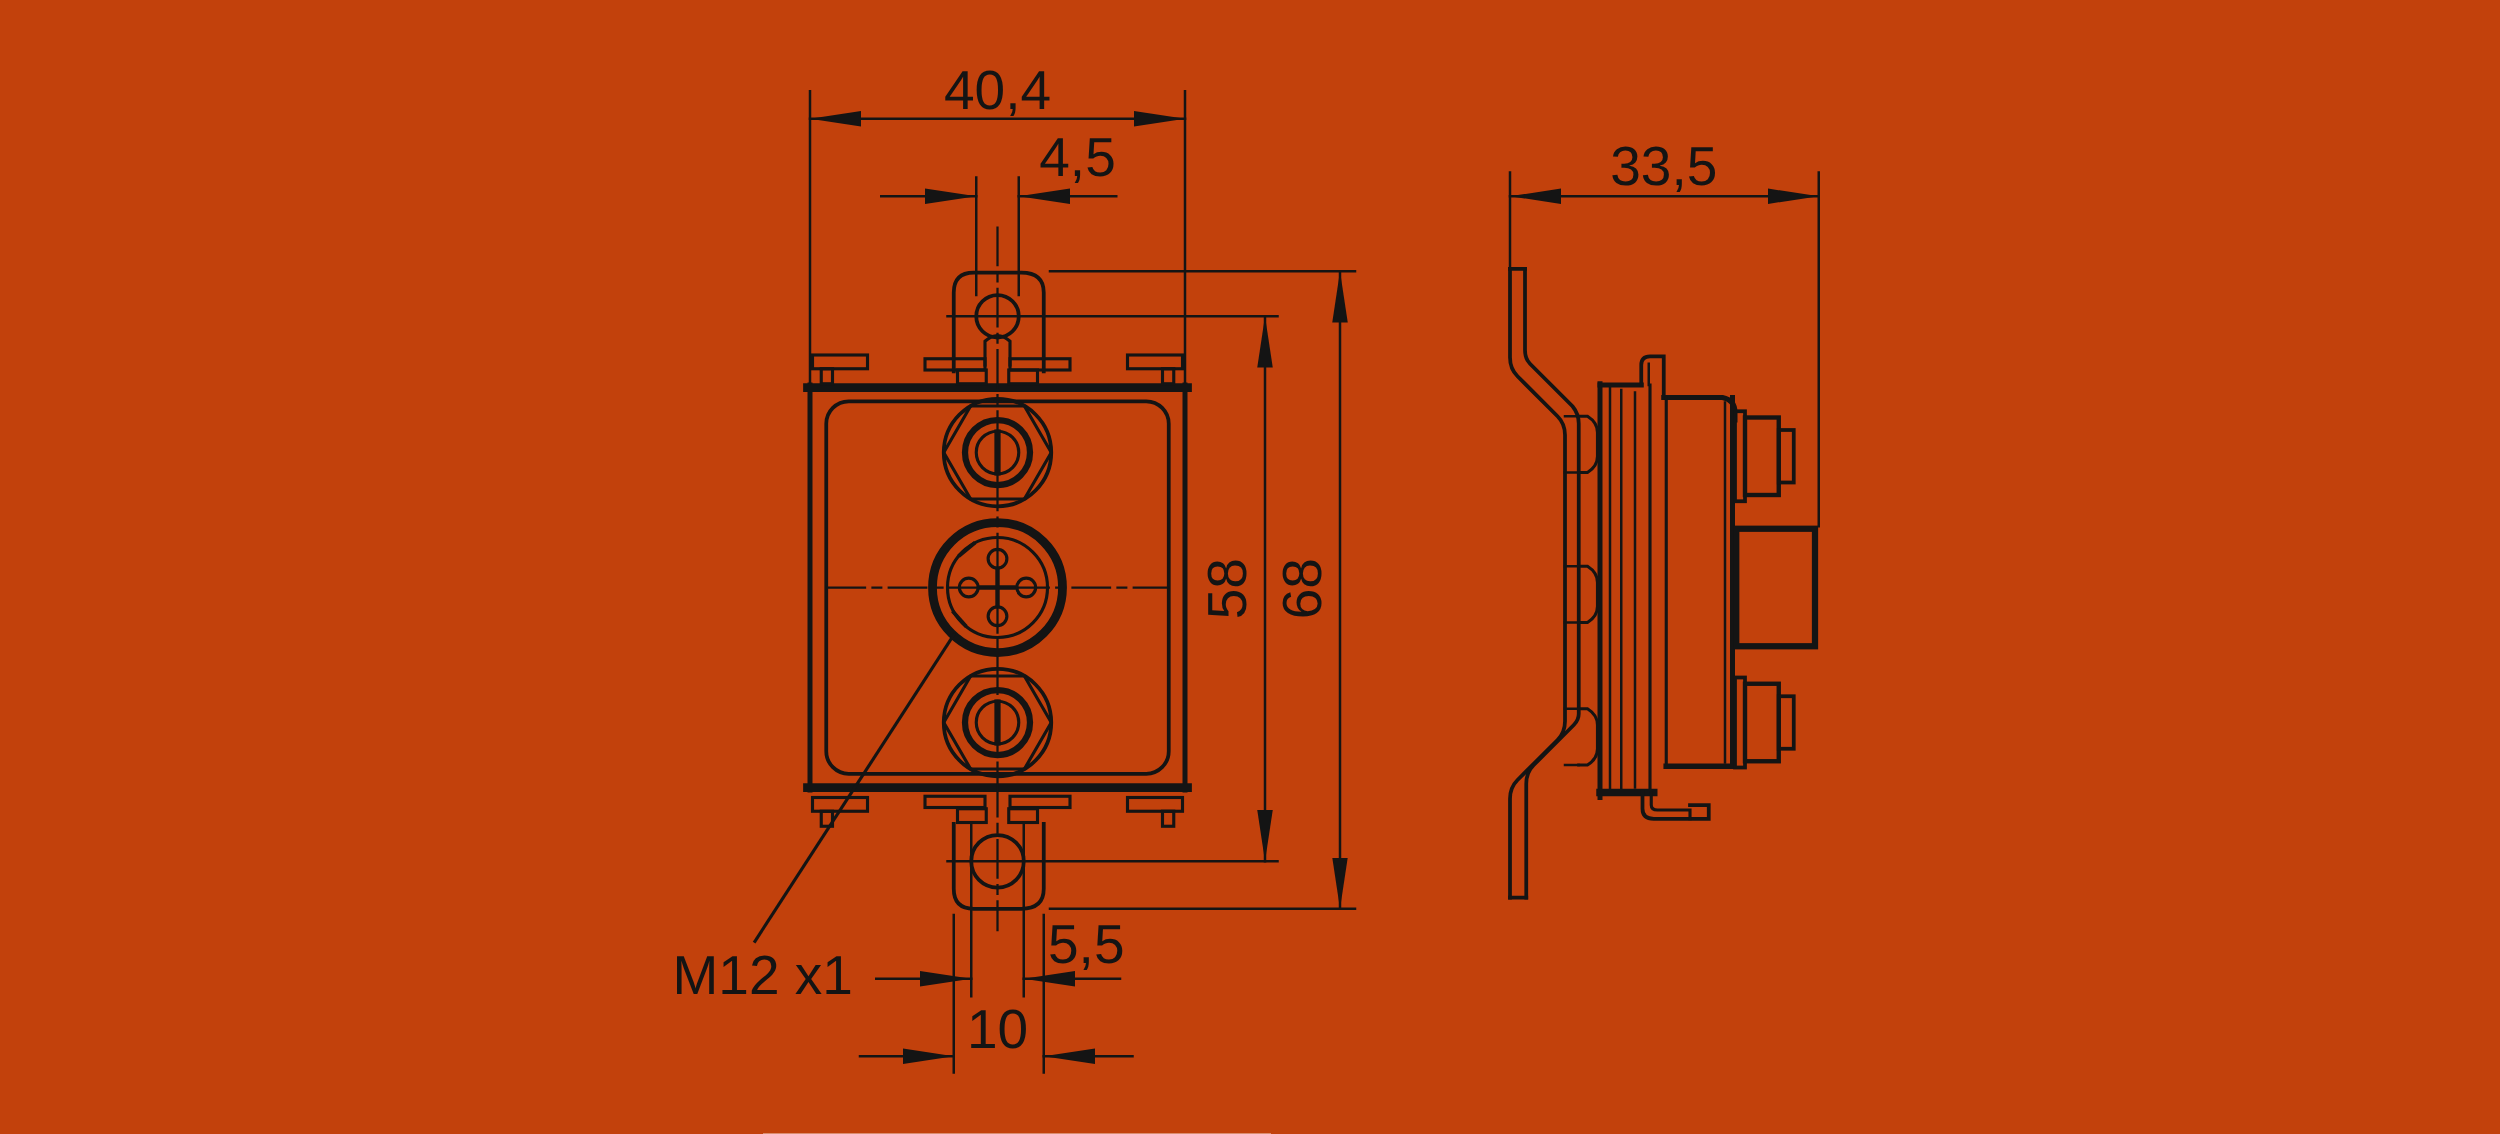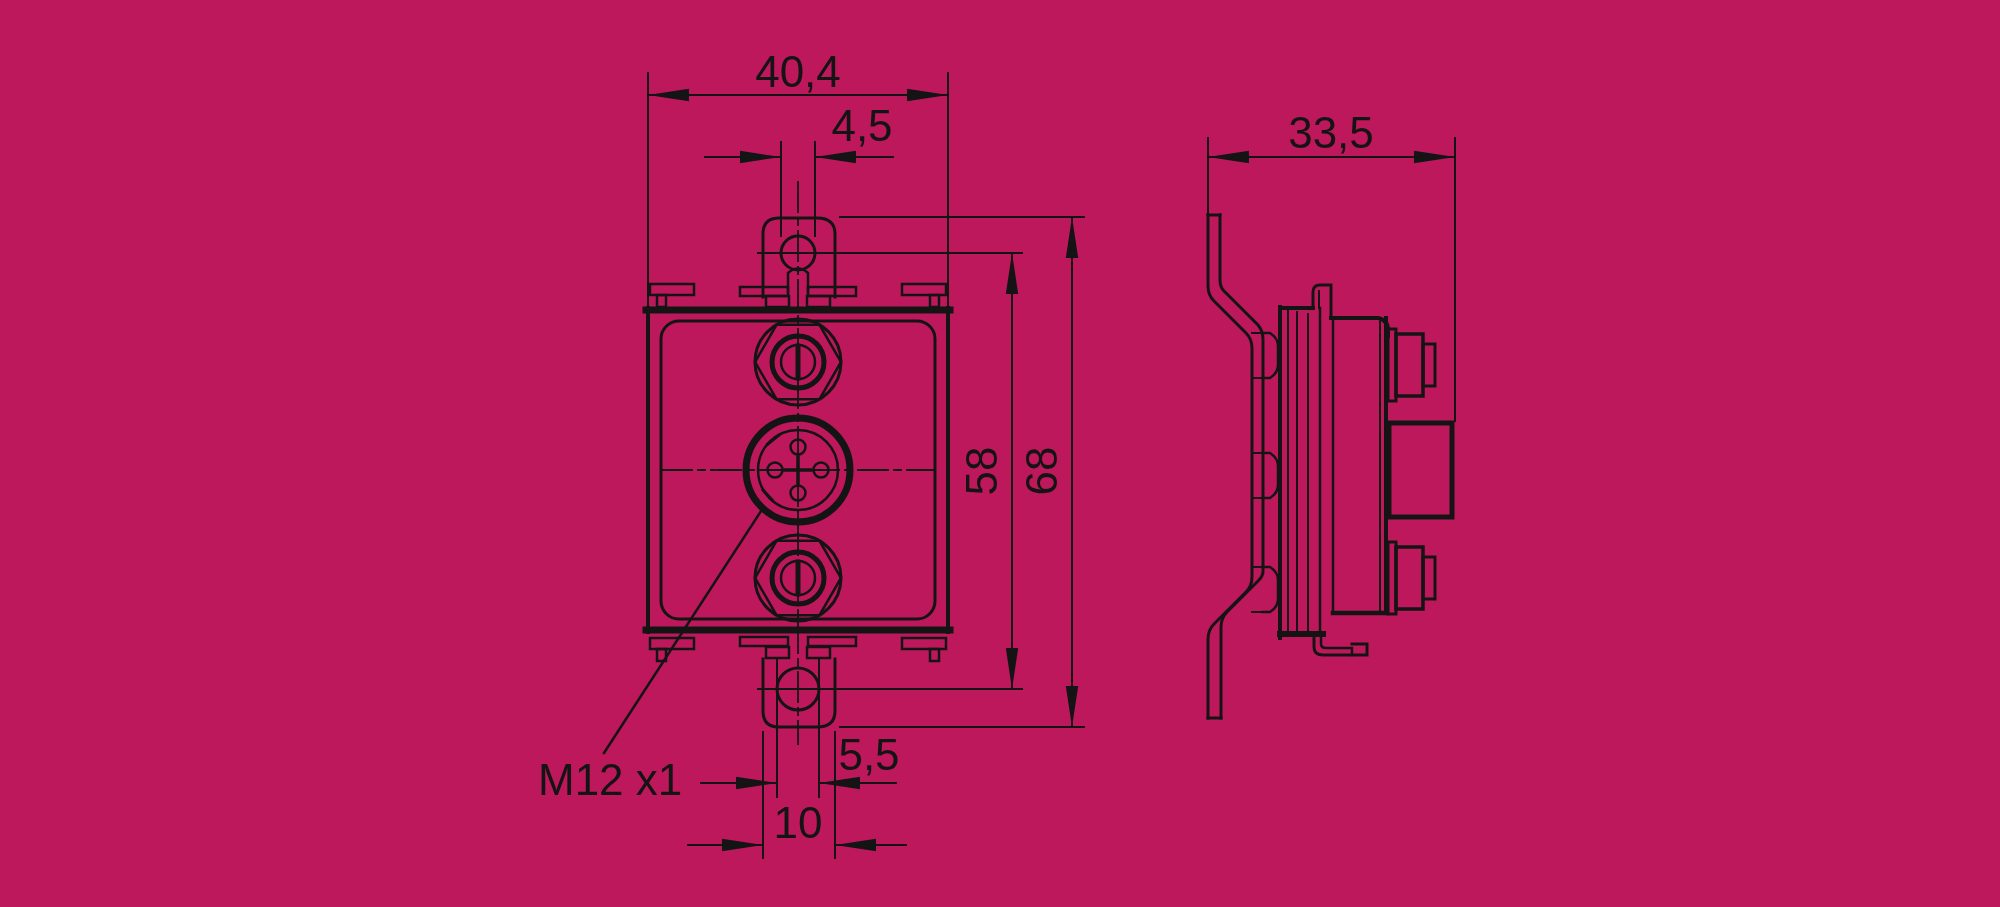--- a/index.html
+++ b/index.html
@@ -1,19 +1,19 @@
 <!DOCTYPE html>
 <html><head>
 <meta charset="utf-8">
 <style>
   html, body { margin: 0; padding: 0; background: #ffffff; }
   .canvas {
     position: relative;
     width: 2000px; height: 907px;
-    background: #be185d;
+    background: #c2410c;
     font-family: "Liberation Sans", sans-serif;
     overflow: hidden;
   }
   svg { display: block; }
   .obj   { stroke: #141414; fill: none; stroke-linecap: square; }
   .dimtxt {
     font-family: "Liberation Sans", sans-serif;
     font-size: 44px;
     fill: #141414;
     stroke: none;

